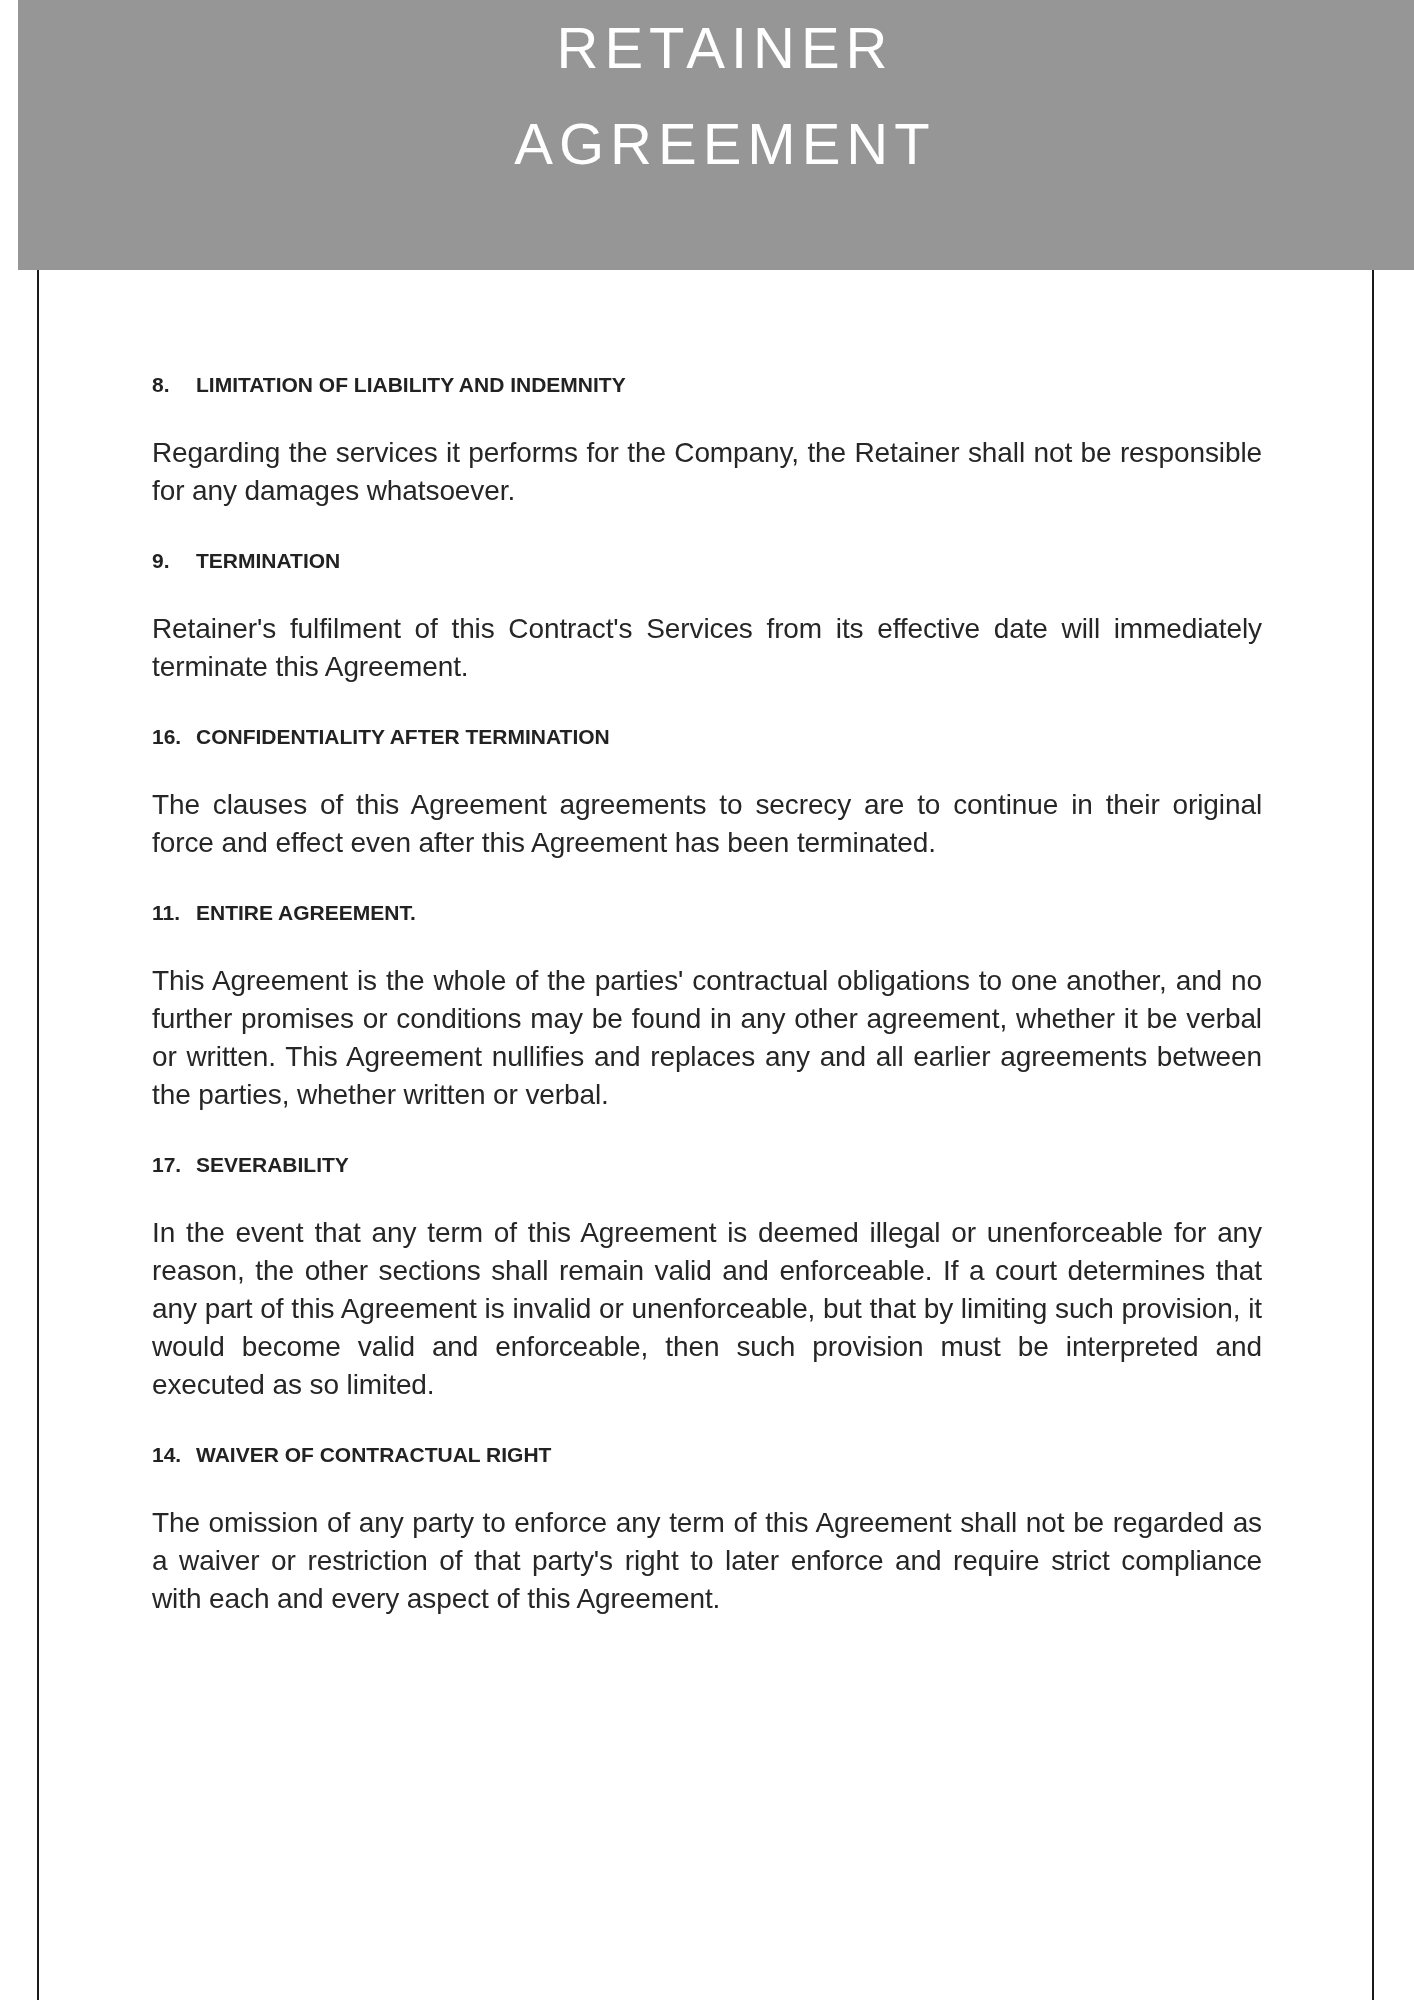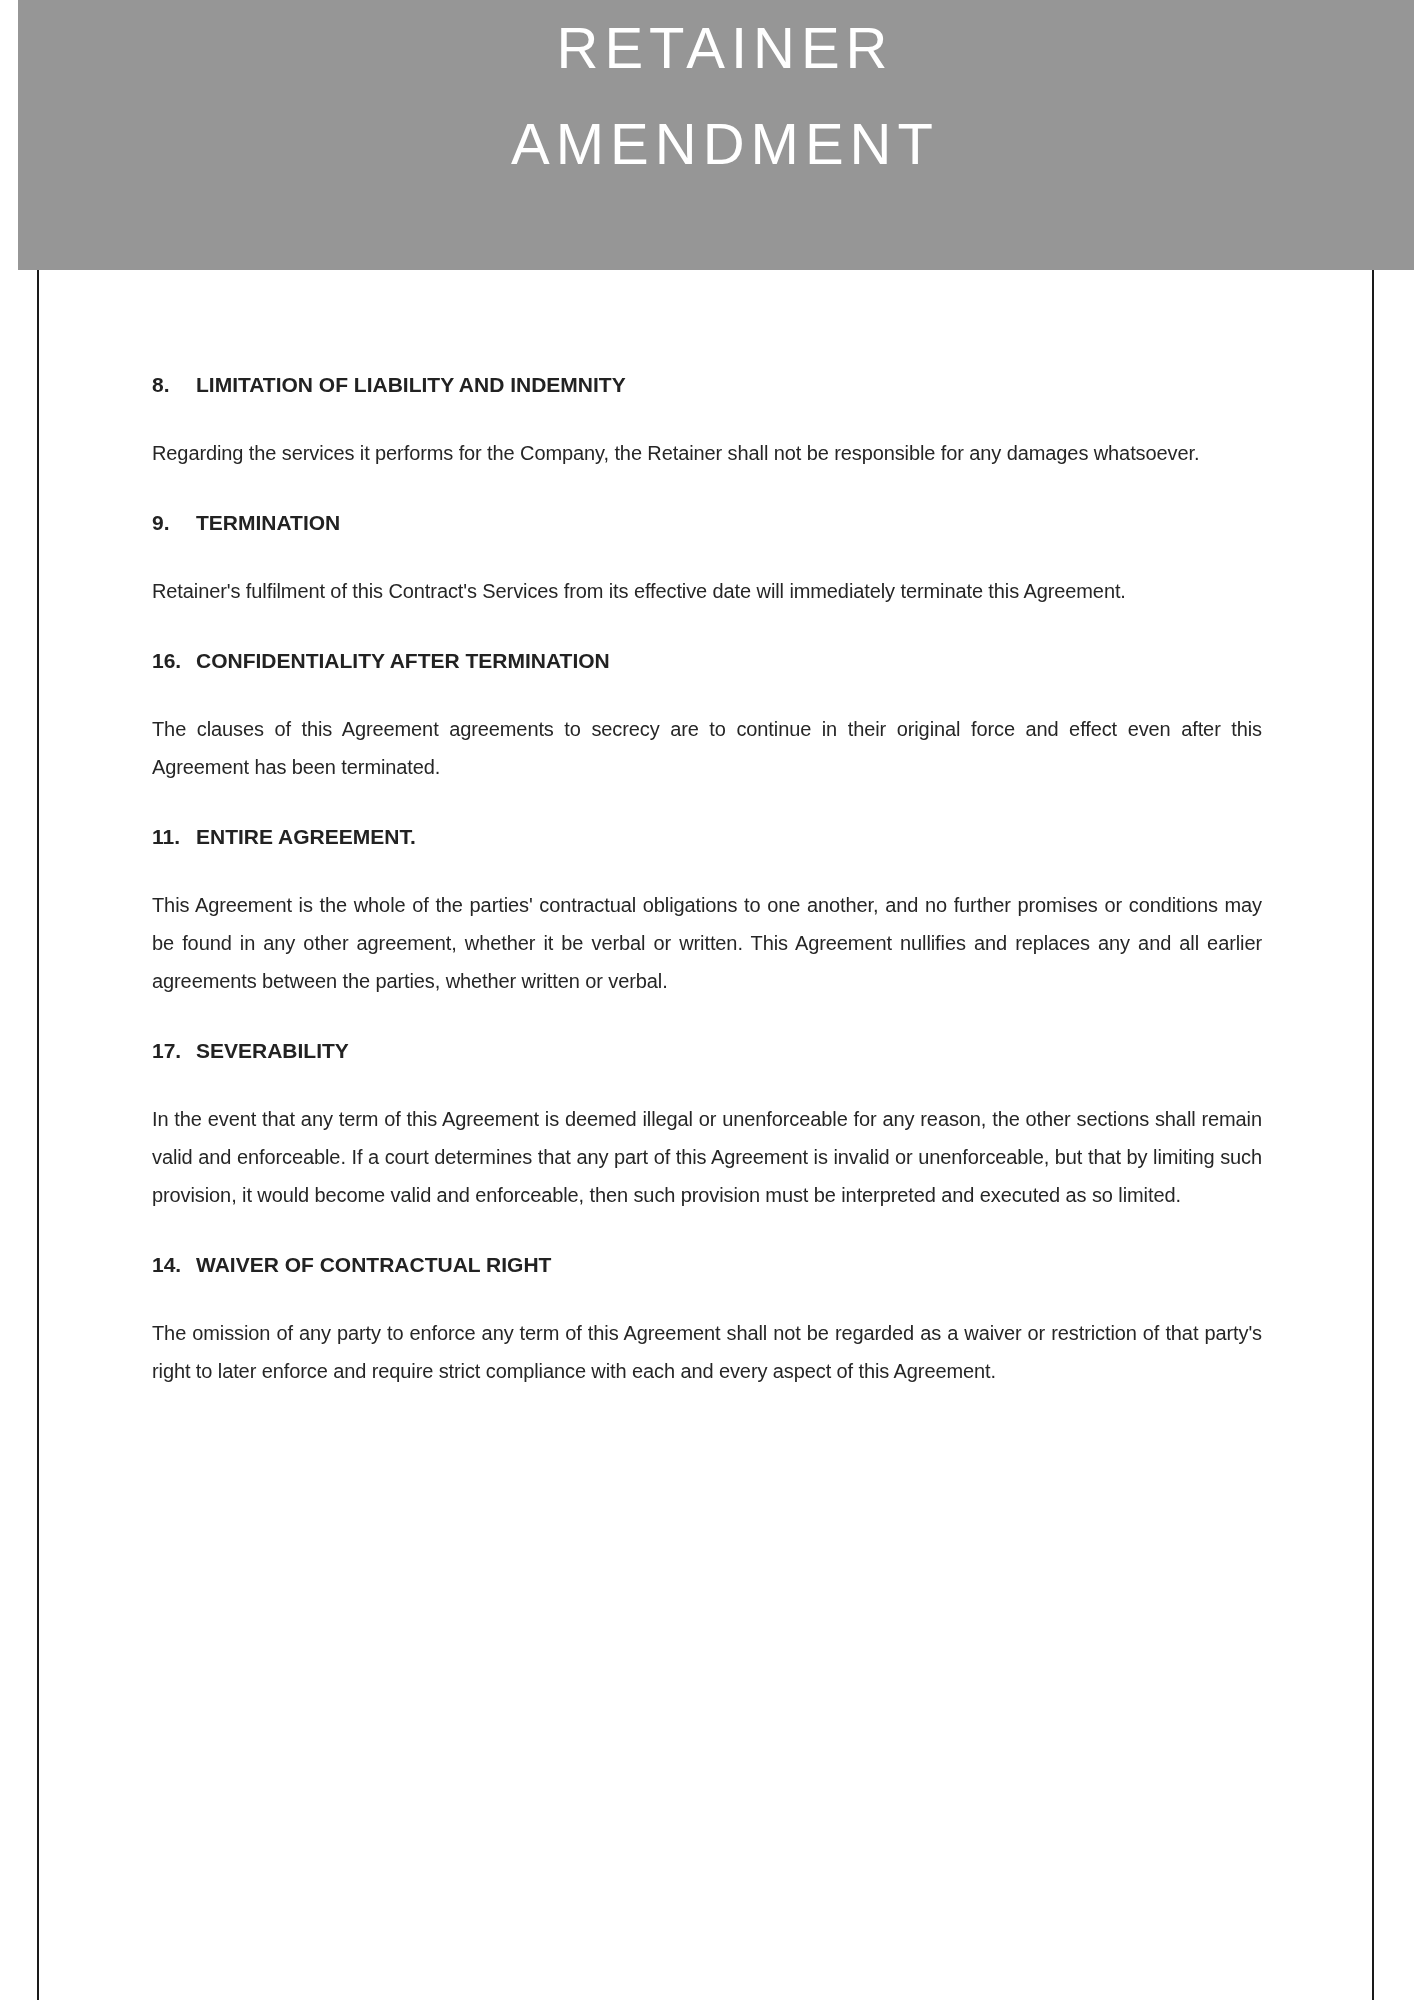--- a/index.html
+++ b/index.html
@@ -63,36 +63,36 @@
     line-height: 26px;
     font-weight: bold;
     color: #222222;
   }
   .sec-num {
     flex: 0 0 44px;
   }
   .sec-title { flex: 1; }
   .para {
     margin: 0;
-    font-size: 20px;
+    font-size: 28px;
     line-height: 38px;
     letter-spacing: -0.1px;
     text-align: justify;
     color: #262626;
   }
 </style>
 </head>
 <body>
 
 <div class="page">
 
   <header class="banner" style="background: rgb(150, 150, 150);">
     <div class="banner-title" style="color: rgb(255, 255, 255);">
       <div class="title-line">RETAINER</div>
-      <div class="title-line">AMENDMENT</div>
+      <div class="title-line">AGREEMENT</div>
     </div>
   </header>
 
   <div class="sheet">
     <main class="content">
   <section class="section">
     <h2 class="sec-heading">
       <span class="sec-num">8.</span>
       <span class="sec-title">LIMITATION OF LIABILITY AND INDEMNITY</span>
     </h2>

